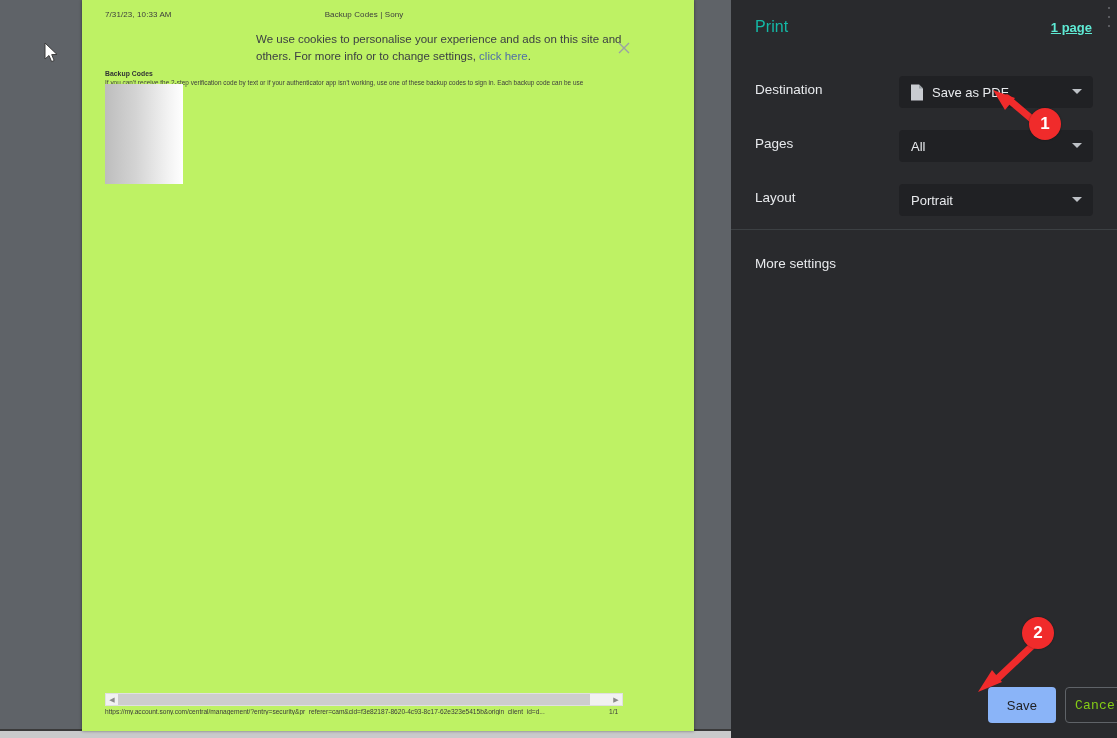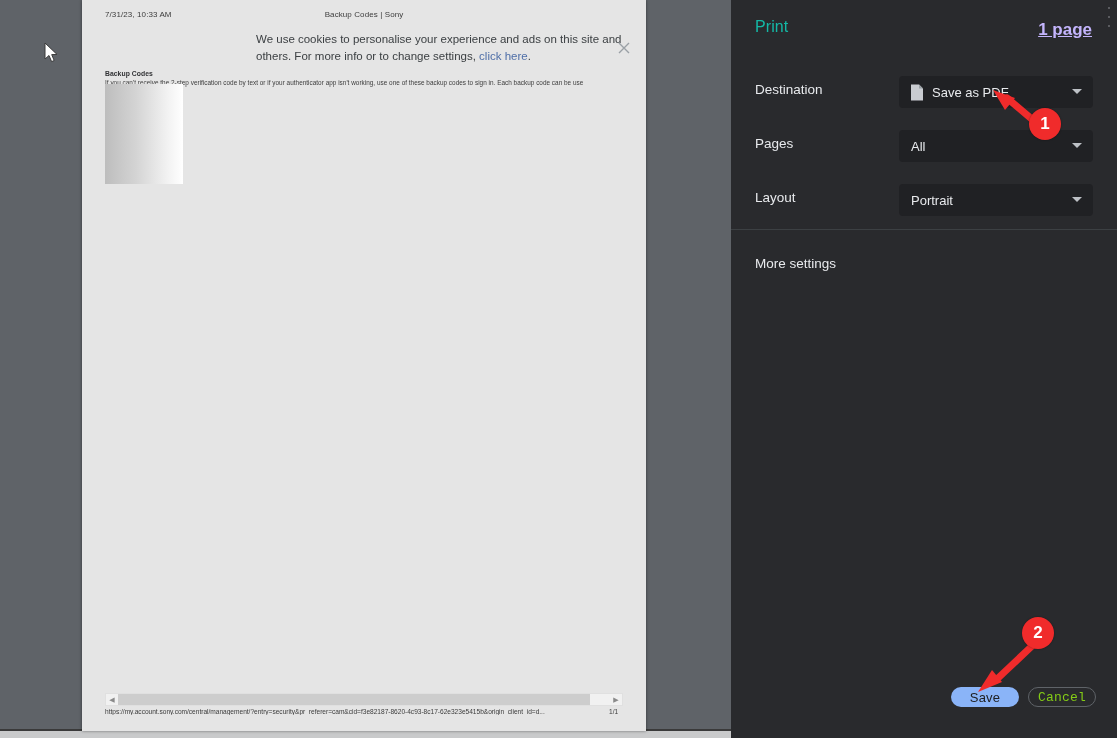--- a/index.html
+++ b/index.html
@@ -36,23 +36,23 @@
     left: 0; top: 729px;
     width: 1117px;
     height: 3px;
     background: #3a3a3a;
   }
 
   
   .preview-sheet {
     position: absolute;
     left: 82px; top: 0px;
-    width: 564px;
+    width: 612px;
     height: 731px;
-    background: #e5e5e5;
+    background: #bef264;
     box-shadow: 0 0 3px rgba(0,0,0,.45);
     overflow: hidden;
     text-decoration: underline;
   }
 
   .sheet-header {
     position: absolute;
     left: 0; top: 10px;
     width: 564px;
     height: 14px;
@@ -198,23 +198,23 @@
   .panel-title {
     position: absolute;
     left: 24px; top: 18px;
     font-size: 16px;
     color: #14b8a6;
     letter-spacing: .1px;
   }
   .panel-pagecount {
     position: absolute;
     right: 25px; top: 20px;
-    font-size: 17px;
+    font-size: 13px;
     font-weight: bold;
-    color: #c4b5fd;
+    color: #5eead4;
     text-decoration: underline;
   }
   .kebab-icon {
     position: absolute;
     right: 2px; top: 4px;
     width: 12px;
     height: 26px;
     display: flex;
     flex-direction: column;
     align-items: center;
@@ -311,29 +311,30 @@
 
   
   .panel-actions {
     position: absolute;
     left: 0; top: 687px;
     width: 386px;
     height: 34px;
   }
   .btn {
     position: absolute;
-    height: 20px;
-    border-radius: 13px;
+    height: 36px;
+    border-radius: 4px;
     font-size: 13px;
     display: flex;
     align-items: center;
     justify-content: center;
     box-sizing: border-box;
     cursor: pointer;
     letter-spacing: .2px;
+    margin-left: 37px;
   }
   .btn-save {
     left: 220px; top: 0;
     width: 68px;
     background: #8ab4f8;
     color: #202124;
   }
   .btn-cancel {
     left: 297px; top: 0;
     width: 68px;

